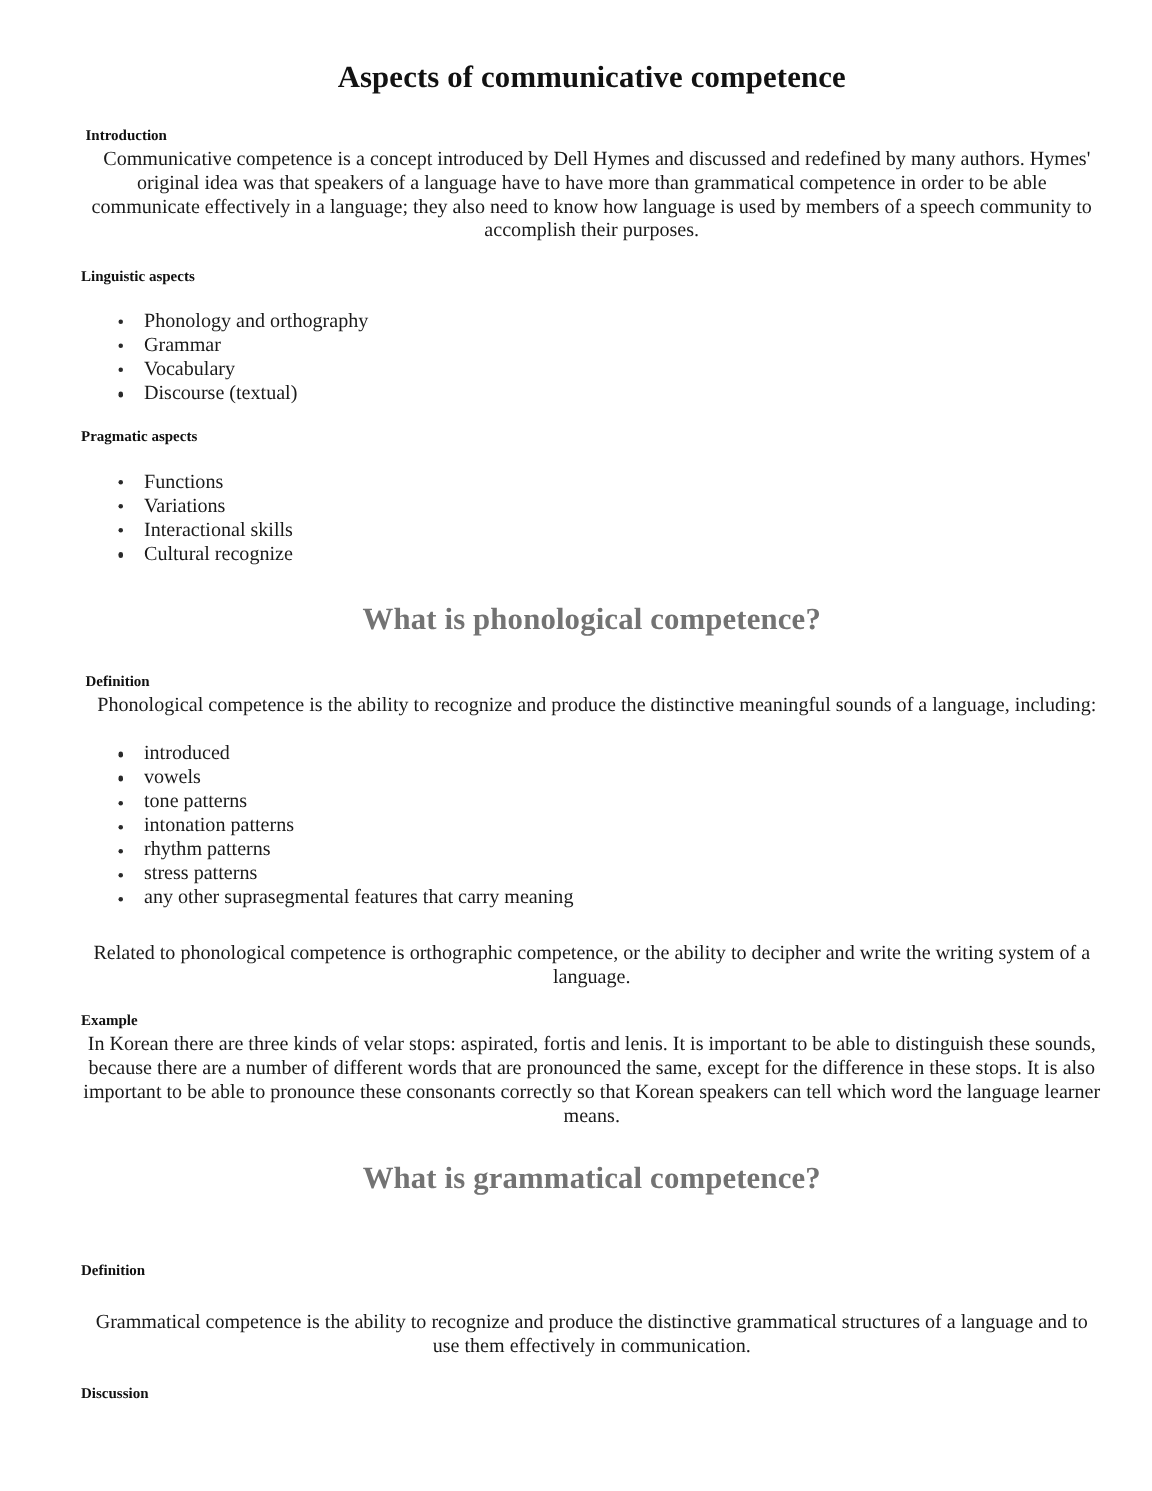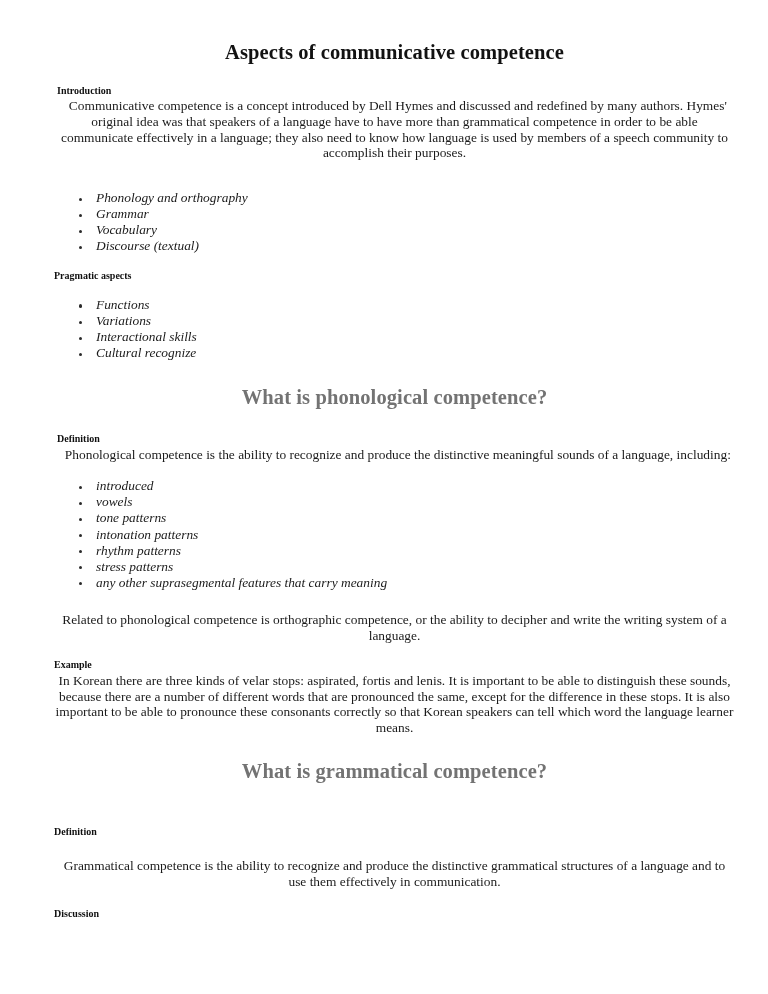--- a/index.html
+++ b/index.html
@@ -69,21 +69,20 @@
   .gap-sm { height: 14px; }
   .gap-md { height: 16px; }
   .gap-lg { height: 21px; }
   .gap-list-top { height: 13px; }
   .gap-list-bot { height: 14px; }
 
   ul.bullets {
     list-style: none;
     margin: 0;
     padding: 0;
-    font-style: italic;
   }
   ul.bullets li {
     position: relative;
     font-size: 13.4px;
     line-height: 16.1px;
     padding-left: 42px;
     color: #1a1a1a;
   }
   ul.bullets li::before {
     content: "";
@@ -103,20 +102,21 @@
 
   <h1 class="doc-title">Aspects of communicative competence</h1>
 
   <div class="gap-intro"></div>
 
   <div class="label label-indent">Introduction</div>
   <p class="body lead-space">&nbsp;Communicative competence is a concept introduced by Dell Hymes and discussed and redefined by many authors. Hymes' original idea was that speakers of a language have to have more than grammatical competence in order to be able communicate effectively in a language; they also need to know how language is used by members of a speech community to accomplish their purposes.</p>
 
   <div class="gap-md"></div>
 
+  <div class="label">Linguistic aspects</div>
   <div class="gap-list-top"></div>
   <ul class="bullets">
     <li>Phonology and orthography</li>
     <li>Grammar</li>
     <li>Vocabulary</li>
     <li>Discourse (textual)</li>
   </ul>
 
   <div class="gap-list-bot"></div>
 

